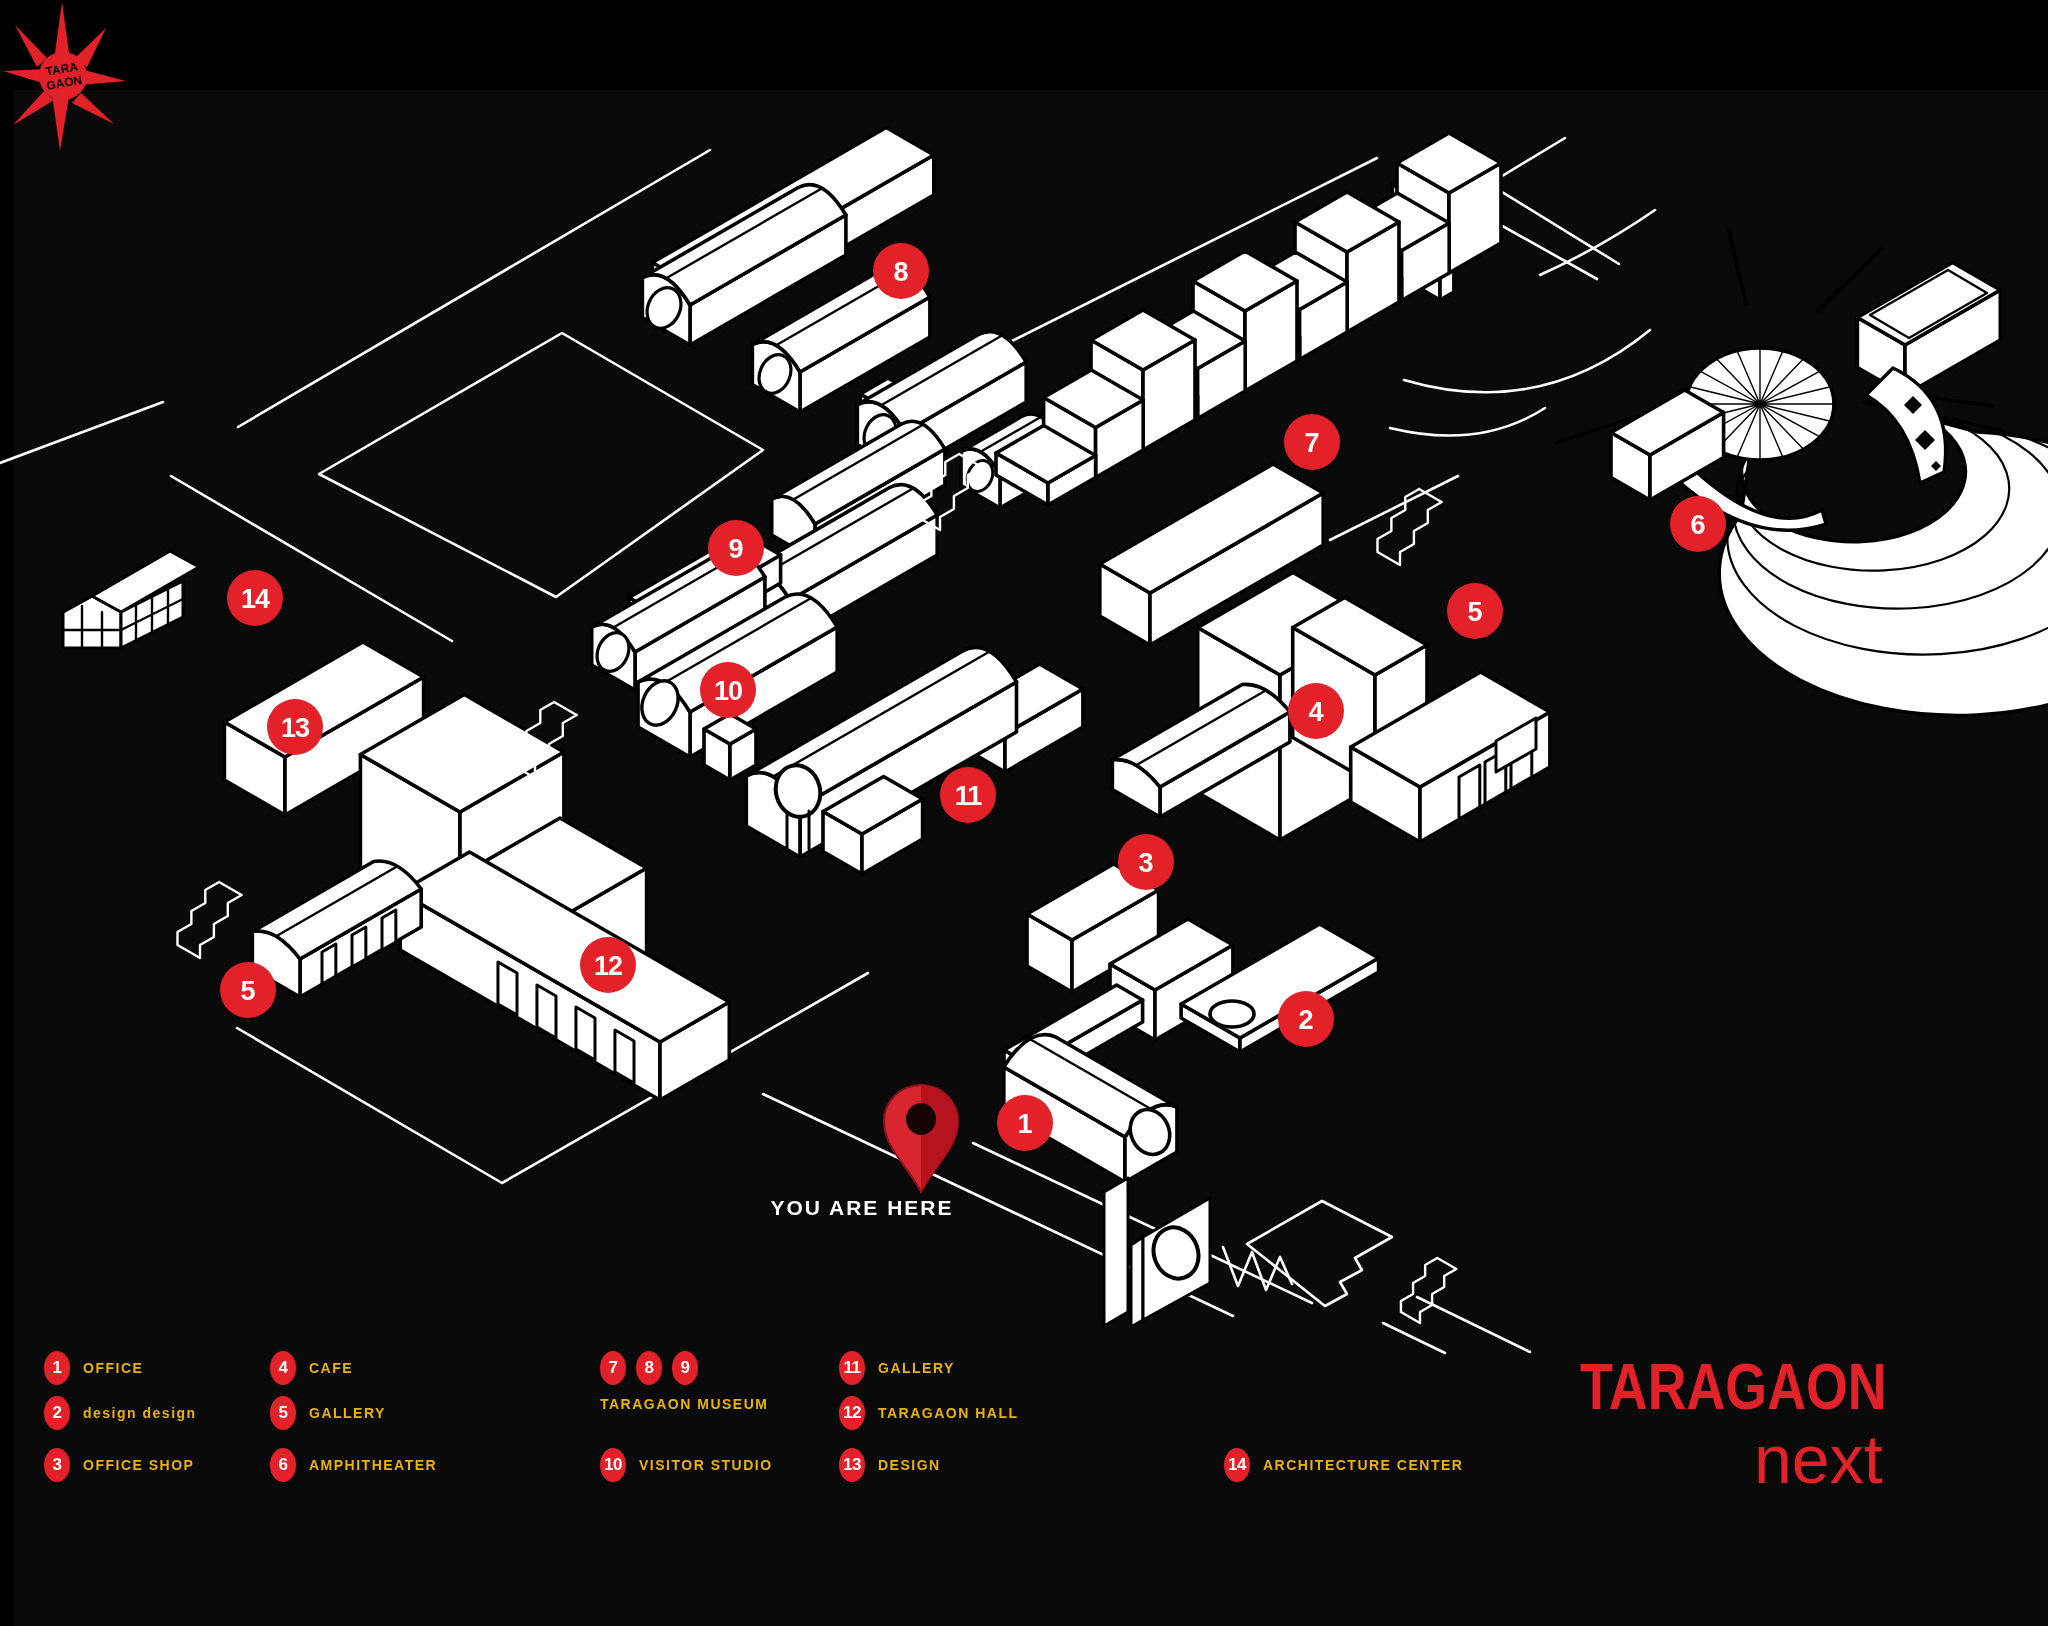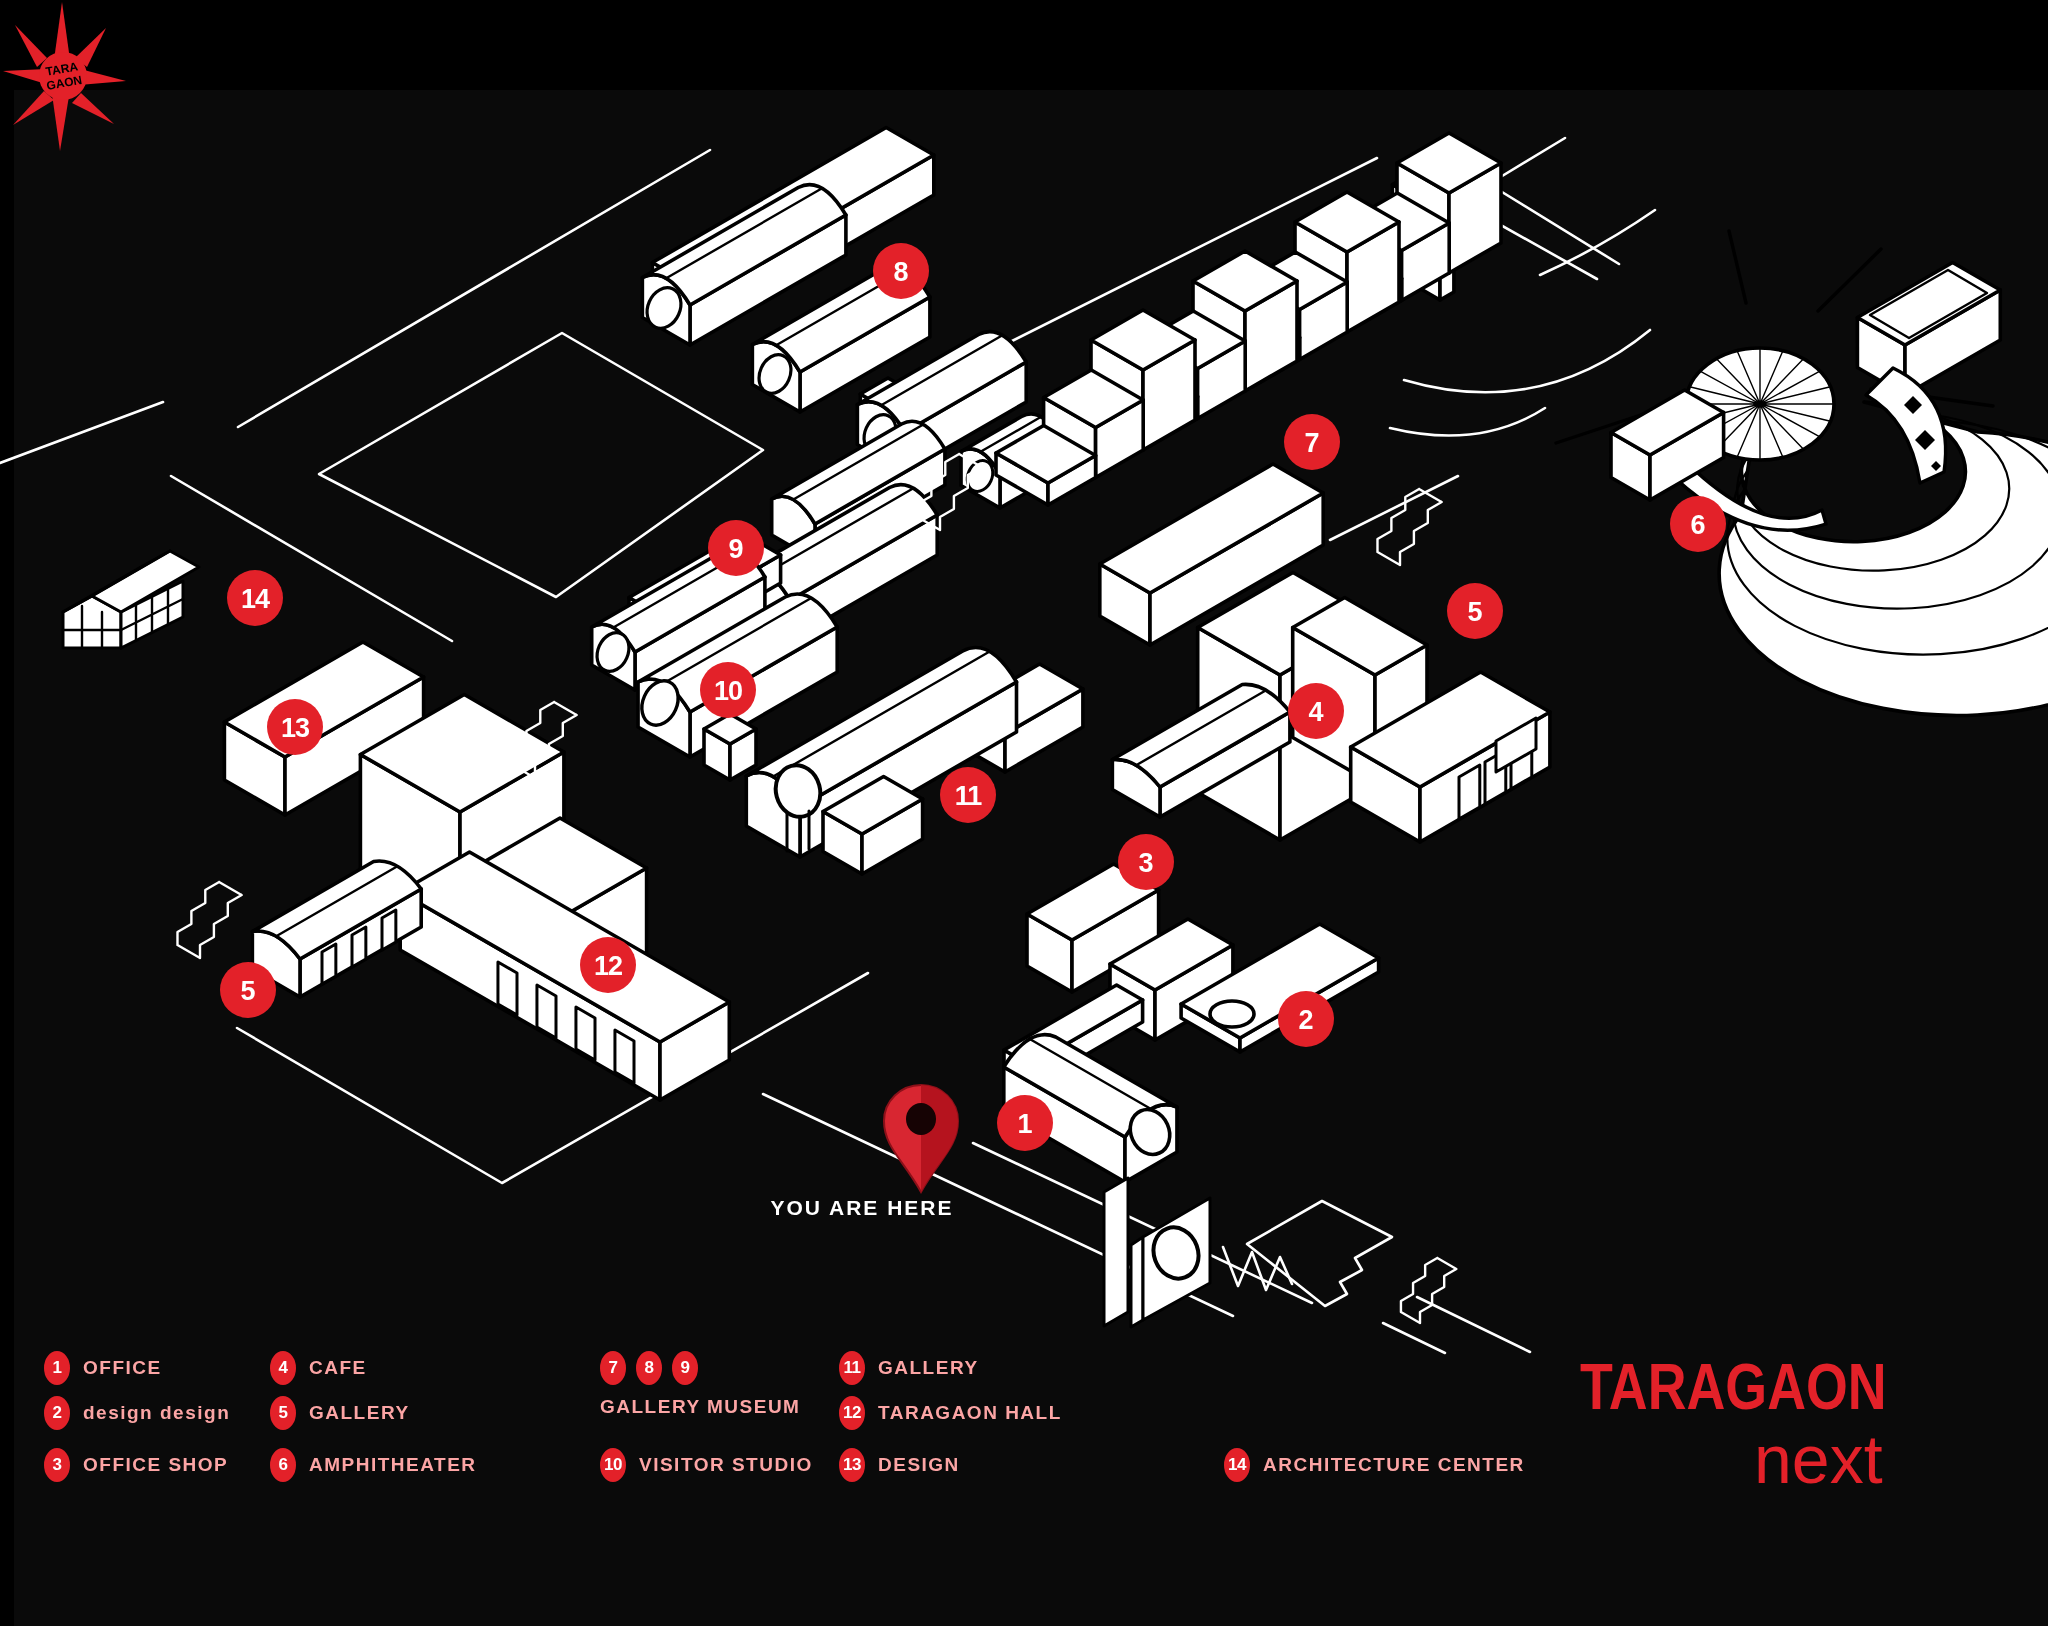--- a/index.html
+++ b/index.html
@@ -5,21 +5,21 @@
   html,body{margin:0;padding:0;background:#000;}
   .stage{position:relative;width:2048px;height:1626px;background:#000;overflow:hidden;
          font-family:"Liberation Sans",sans-serif;}
   .stage svg{position:absolute;left:0;top:0;}
   
   #legend .leg-item{position:absolute;display:flex;align-items:center;gap:13px;}
   .badge{display:inline-flex;align-items:center;justify-content:center;
          width:26px;height:34px;border-radius:50%;
          color:#fff;font-weight:bold;font-size:17px;letter-spacing:-0.5px;}
   .badges{display:flex;gap:10px;}
-  .leg-label{color:#fca5a5;font-weight:bold;font-size:19px;letter-spacing:1.5px;white-space:nowrap;}
+  .leg-label{color:#eab308;font-weight:bold;font-size:14px;letter-spacing:1.5px;white-space:nowrap;}
   
   .logo-title{position:absolute;left:1580px;top:1350px;font-size:64px;font-weight:bold;
               letter-spacing:0px;transform:scaleX(.84);transform-origin:left top;white-space:nowrap;}
   .logo-next{position:absolute;left:1754px;top:1420px;font-size:68px;font-weight:normal;white-space:nowrap;}
   .star-svg{position:absolute;left:1878px;top:1344px;}
 </style>
 </head>
 <body>
 
 <div class="stage">
@@ -357,21 +357,21 @@
         <span class="leg-label">AMPHITHEATER</span>
       </div>
       <div class="leg-item" style="left: 600px; top: 1351px;">
         <span class="badges">
           <span class="badge" style="background: rgb(227, 33, 41);">7</span>
           <span class="badge" style="background: rgb(227, 33, 41);">8</span>
           <span class="badge" style="background: rgb(227, 33, 41);">9</span>
         </span>
       </div>
       <div class="leg-item" style="left: 600px; top: 1396px;">
-        <span class="leg-label">GALLERY MUSEUM</span>
+        <span class="leg-label">TARAGAON MUSEUM</span>
       </div>
       <div class="leg-item" style="left: 600px; top: 1448px;">
         <span class="badges">
           <span class="badge" style="background: rgb(227, 33, 41);">10</span>
         </span>
         <span class="leg-label">VISITOR STUDIO</span>
       </div>
       <div class="leg-item" style="left: 839px; top: 1351px;">
         <span class="badges">
           <span class="badge" style="background: rgb(227, 33, 41);">11</span>

